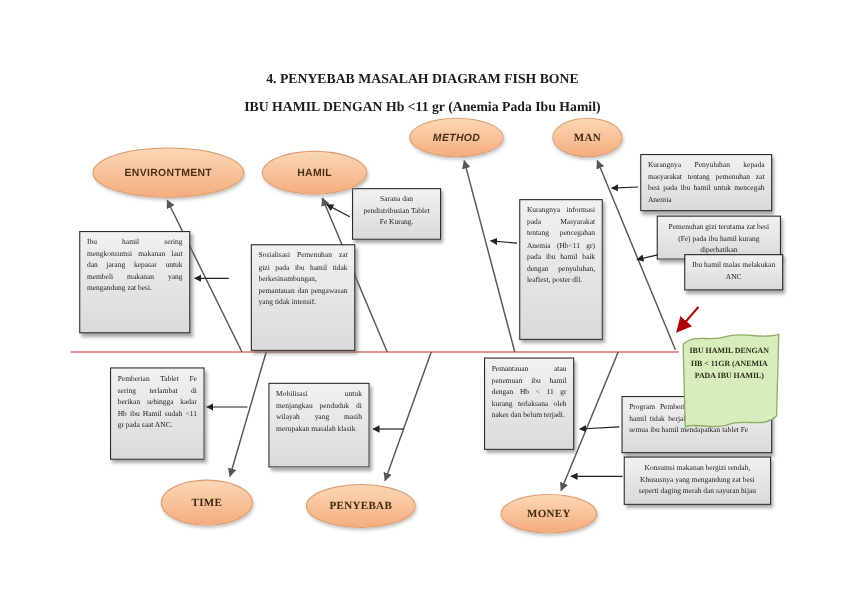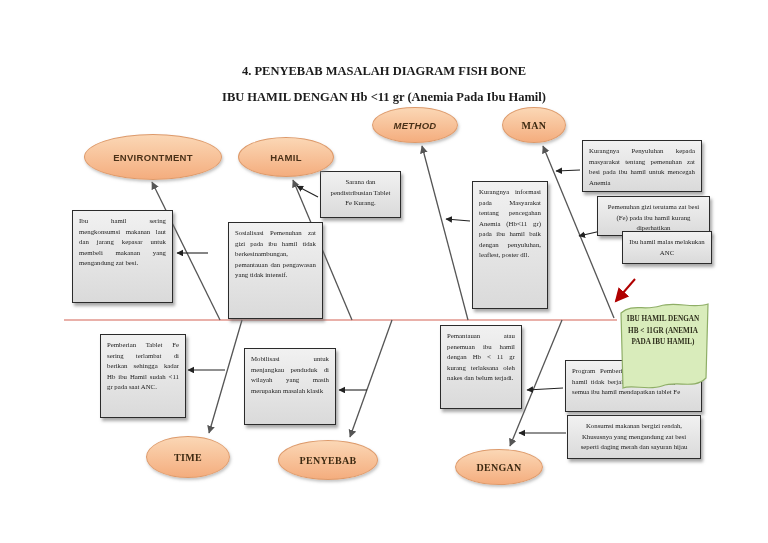--- a/index.html
+++ b/index.html
@@ -83,21 +83,21 @@
   <line class="conn" x1="563" y1="388" x2="527" y2="390" marker-end="url(#arrC)"></line>
   <line class="conn" x1="566" y1="433" x2="519" y2="433" marker-end="url(#arrC)"></line>
 </svg>
 
 <div class="abs oval" style="left:84px;top:134px;width:136px;height:44px;">ENVIRONTMENT</div>
 <div class="abs oval" style="left:238px;top:137px;width:94px;height:38px;">HAMIL</div>
 <div class="abs oval" style="left:372px;top:107px;width:84px;height:34px;font-style:italic;">METHOD</div>
 <div class="abs oval serif" style="left:502px;top:107px;width:62px;height:34px;">MAN</div>
 <div class="abs oval serif" style="left:146px;top:436px;width:82px;height:40px;">TIME</div>
 <div class="abs oval serif" style="left:278px;top:440px;width:98px;height:38px;">PENYEBAB</div>
-<div class="abs oval serif" style="left:455px;top:449px;width:86px;height:34px;">DENGAN</div>
+<div class="abs oval serif" style="left:455px;top:449px;width:86px;height:34px;">MONEY</div>
 
 <div class="abs cbox" style="left:72px;top:210px;width:101px;height:93px;">Ibu hamil sering mengkonsumsi makanan laut dan jarang kepasar untuk membeli makanan yang mengandung zat besi.</div>
 <div class="abs cbox" style="left:228px;top:222px;width:95px;height:97px;">Sosialisasi Pemenuhan zat gizi pada ibu hamil tidak berkesinambungan, pemantauan dan pengawasan yang tidak intensif.</div>
 <div class="abs cbox center" style="left:320px;top:171px;width:81px;height:47px;">Sarana dan pendistribusian Tablet Fe Kurang.</div>
 <div class="abs cbox" style="left:472px;top:181px;width:76px;height:128px;">Kurangnya informasi pada Masyarakat tentang pencegahan Anemia (Hb&lt;11 gr) pada ibu hamil baik dengan penyuluhan, leaflest, poster dll.</div>
 <div class="abs cbox" style="left:582px;top:140px;width:120px;height:52px;">Kurangnya Penyuluhan kepada masyarakat tentang pemenuhan zat besi pada ibu hamil untuk mencegah Anemia</div>
 <div class="abs cbox center" style="left:597px;top:196px;width:113px;height:40px;">Pemenuhan gizi terutama zat besi (Fe) pada ibu hamil kurang diperhatikan</div>
 <div class="abs cbox center" style="left:622px;top:231px;width:90px;height:33px;">Ibu hamil malas melakukan ANC</div>
 <div class="abs cbox" style="left:565px;top:360px;width:137px;height:52px;">Program Pemberian Tablet Fe untuk ibu hamil tidak berjalan lancar, sehingga tidak semua ibu hamil mendapatkan tablet Fe</div>
 <div class="abs cbox center" style="left:567px;top:415px;width:134px;height:44px;">Konsumsi makanan bergizi rendah, Khususnya yang mengandung zat besi seperti daging merah dan sayuran hijau</div>

